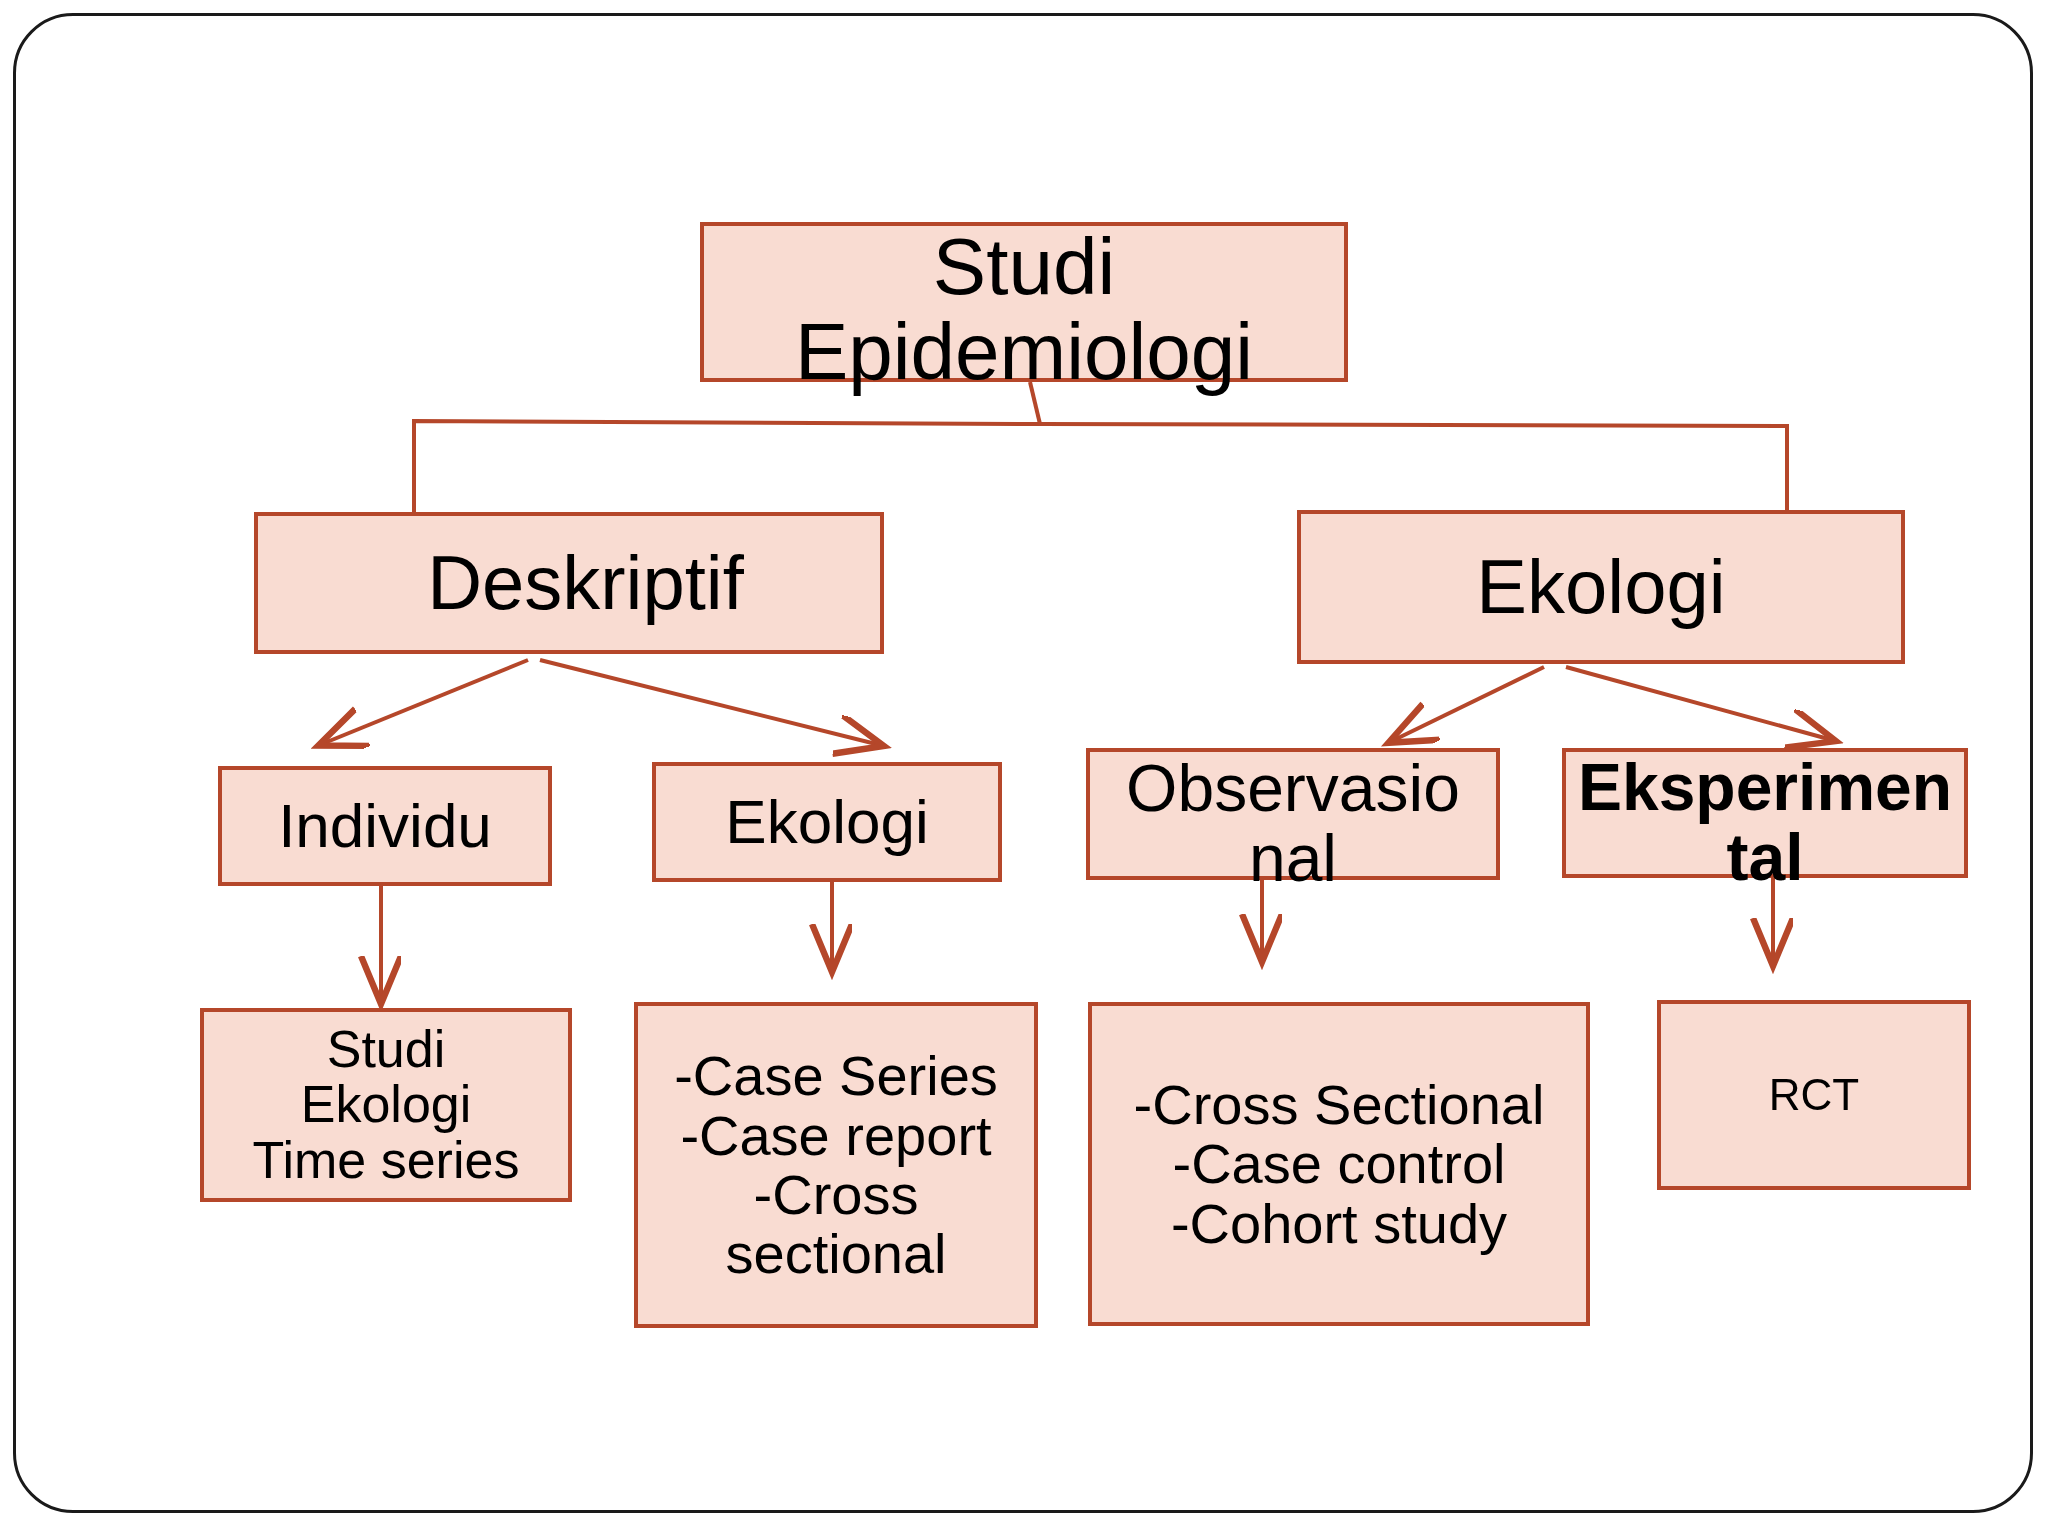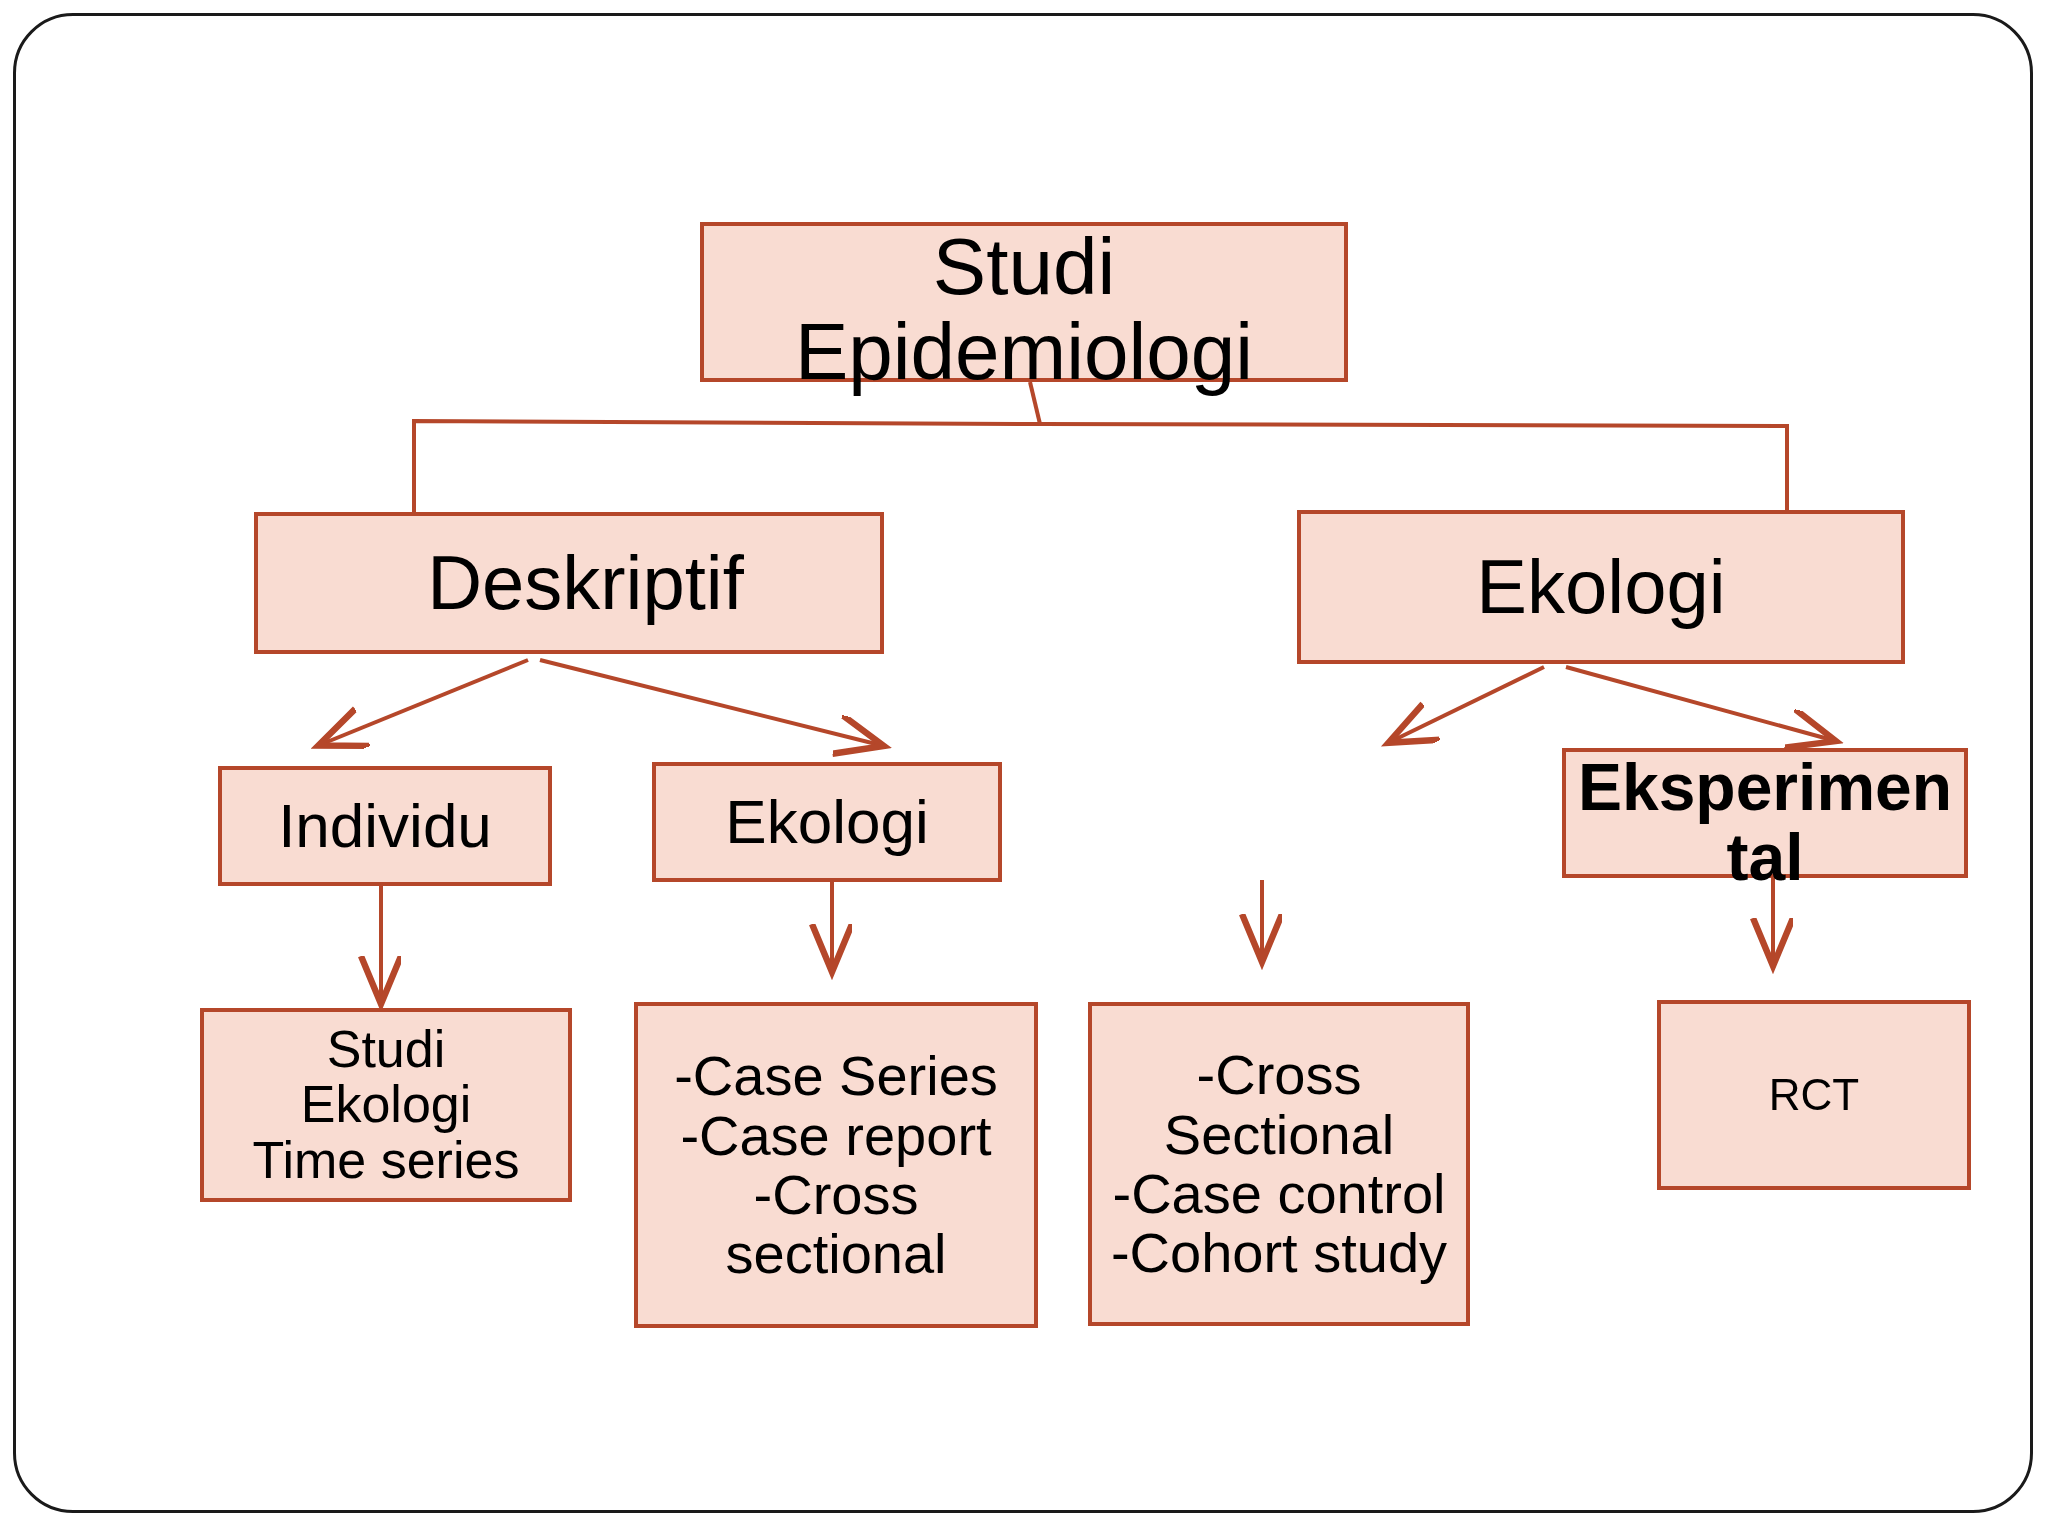--- a/index.html
+++ b/index.html
@@ -57,21 +57,21 @@
   #node-populasi   { left:218px;  top:766px;  width:334px; height:120px; font-size:62px; }
   #node-individu   { left:652px;  top:762px;  width:350px; height:120px; font-size:62px; }
 
   #node-observasional { left:1086px; top:748px; width:414px; height:132px; font-size:66px; }
   #node-observasional .txt { transform: translateY(10px); }
   #node-eksperimental { left:1562px; top:748px; width:406px; height:130px; font-size:66px; }
   #node-eksperimental .txt { transform: translateY(10px); font-weight: bold; }
 
   #node-ekologi    { left:200px;  top:1008px; width:372px; height:194px; font-size:52px; }
   #node-individu-list { left:634px; top:1002px; width:404px; height:326px; font-size:56px; }
-  #node-observasional-list { left:1088px; top:1002px; width:382px; height:324px; font-size:56px; }
+  #node-observasional-list { left:1088px; top:1002px; width:502px; height:324px; font-size:56px; }
   #node-rct        { left:1638px; top:1000px; width:314px; height:190px; font-size:44px;margin-left:19px; }
 
   svg#connectors {
     position: absolute;
     left: 0;
     top: 0;
     width: 2048px;
     height: 1536px;
     pointer-events: none;
   }
@@ -121,20 +121,24 @@
   </div>
 
   <div class="node" id="node-populasi">
     <span class="txt">Individu</span>
   </div>
 
   <div class="node" id="node-individu">
     <span class="txt">Ekologi</span>
   </div>
 
+  <div class="node" id="node-observasional">
+    <span class="txt">Observasio
+nal</span>
+  </div>
 
   <div class="node" id="node-eksperimental">
     <span class="txt">Eksperimen
 tal</span>
   </div>
 
   <div class="node" id="node-ekologi">
     <span class="txt">Studi
 Ekologi
 Time series</span>

